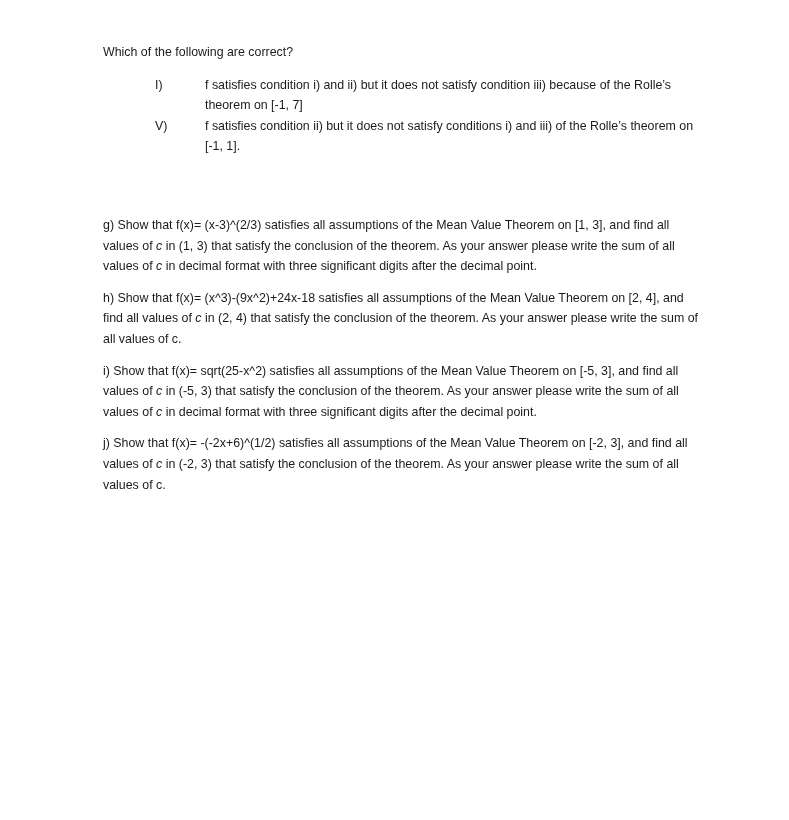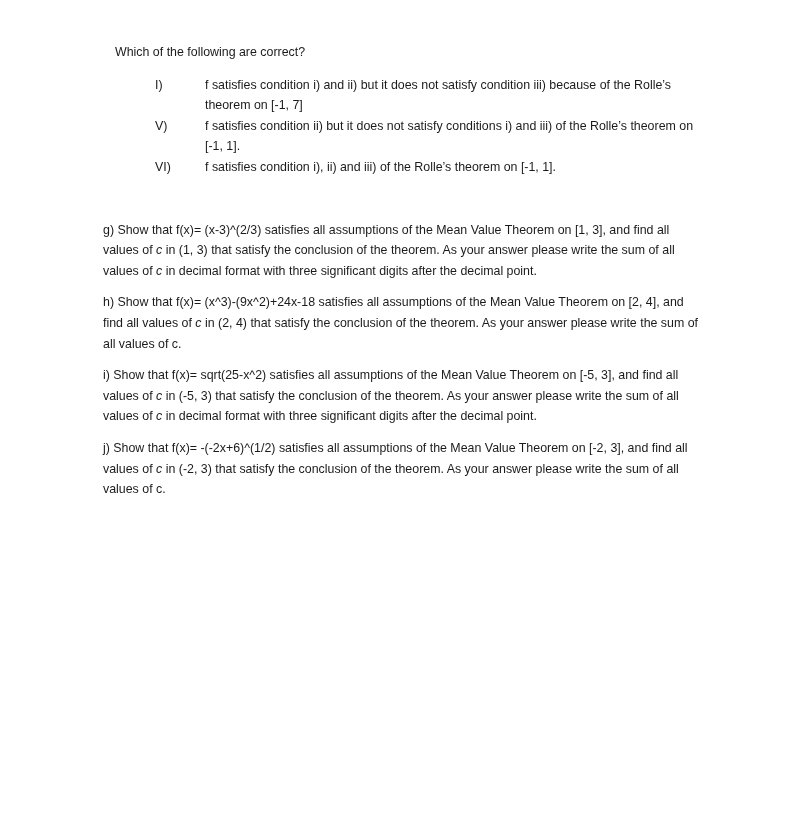--- a/index.html
+++ b/index.html
@@ -15,38 +15,38 @@
   }
   .page {
     box-sizing: border-box;
     width: 789px;
     height: 820px;
     padding: 42px 84px 0 103px;
     font-size: 12.4px;
     line-height: 20.6px;
   }
   .title {
-    margin: 0 0 12px 12px;
+    margin: 0 0 12px 0;
   }
   .options {
     margin-left: 52px;
   }
   .option {
     display: flex;
     align-items: flex-start;
   }
   .option-label {
     flex: 0 0 50px;
     width: 50px;
   }
   .option-text {
     flex: 1 1 auto;
   }
   .paragraphs {
-    margin-top: 42px;
+    margin-top: 58px;
   }
   .paragraphs p {
     margin: 0 0 11px 0;
   }
   .it {
     font-style: italic;
   }
 </style>
 </head>
 <body>
@@ -57,24 +57,20 @@
 
   <div class="options">
     <div class="option">
       <span class="option-label">I)</span>
       <span class="option-text"><span>f satisfies condition i) and ii) but it does not satisfy condition iii) because of the Rolle’s theorem on [-1, 7]</span></span>
     </div>
     <div class="option">
       <span class="option-label">V)</span>
       <span class="option-text"><span>f satisfies condition ii) but it does not satisfy conditions i) and iii) of the Rolle’s theorem on [-1, 1].</span></span>
     </div>
-    <div class="option">
-      <span class="option-label">VI)</span>
-      <span class="option-text"><span>f satisfies condition i), ii) and iii) of the Rolle’s theorem on [-1, 1].</span></span>
-    </div>
   </div>
 
   <div class="paragraphs">
     <p><span>g) Show that f(x)= (x-3)^(2/3) satisfies all assumptions of the Mean Value Theorem on [1, 3], and find all values of </span><span class="it">c</span><span> in (1, 3) that satisfy the conclusion of the theorem. As your answer please write the sum of all values of </span><span class="it">c</span><span> in decimal format with three significant digits after the decimal point.</span></p>
     <p><span>h) Show that f(x)= (x^3)-(9x^2)+24x-18 satisfies all assumptions of the Mean Value Theorem on [2, 4], and find all values of </span><span class="it">c</span><span> in (2, 4) that satisfy the conclusion of the theorem. As your answer please write the sum of all values of c.</span></p>
     <p><span>i) Show that f(x)= sqrt(25-x^2) satisfies all assumptions of the Mean Value Theorem on [-5, 3], and find all values of </span><span class="it">c</span><span> in (-5, 3) that satisfy the conclusion of the theorem. As your answer please write the sum of all values of </span><span class="it">c</span><span> in decimal format with three significant digits after the decimal point.</span></p>
     <p><span>j) Show that f(x)= -(-2x+6)^(1/2) satisfies all assumptions of the Mean Value Theorem on [-2, 3], and find all values of </span><span class="it">c</span><span> in (-2, 3) that satisfy the conclusion of the theorem. As your answer please write the sum of all values of c.</span></p>
   </div>
 
 </div>

